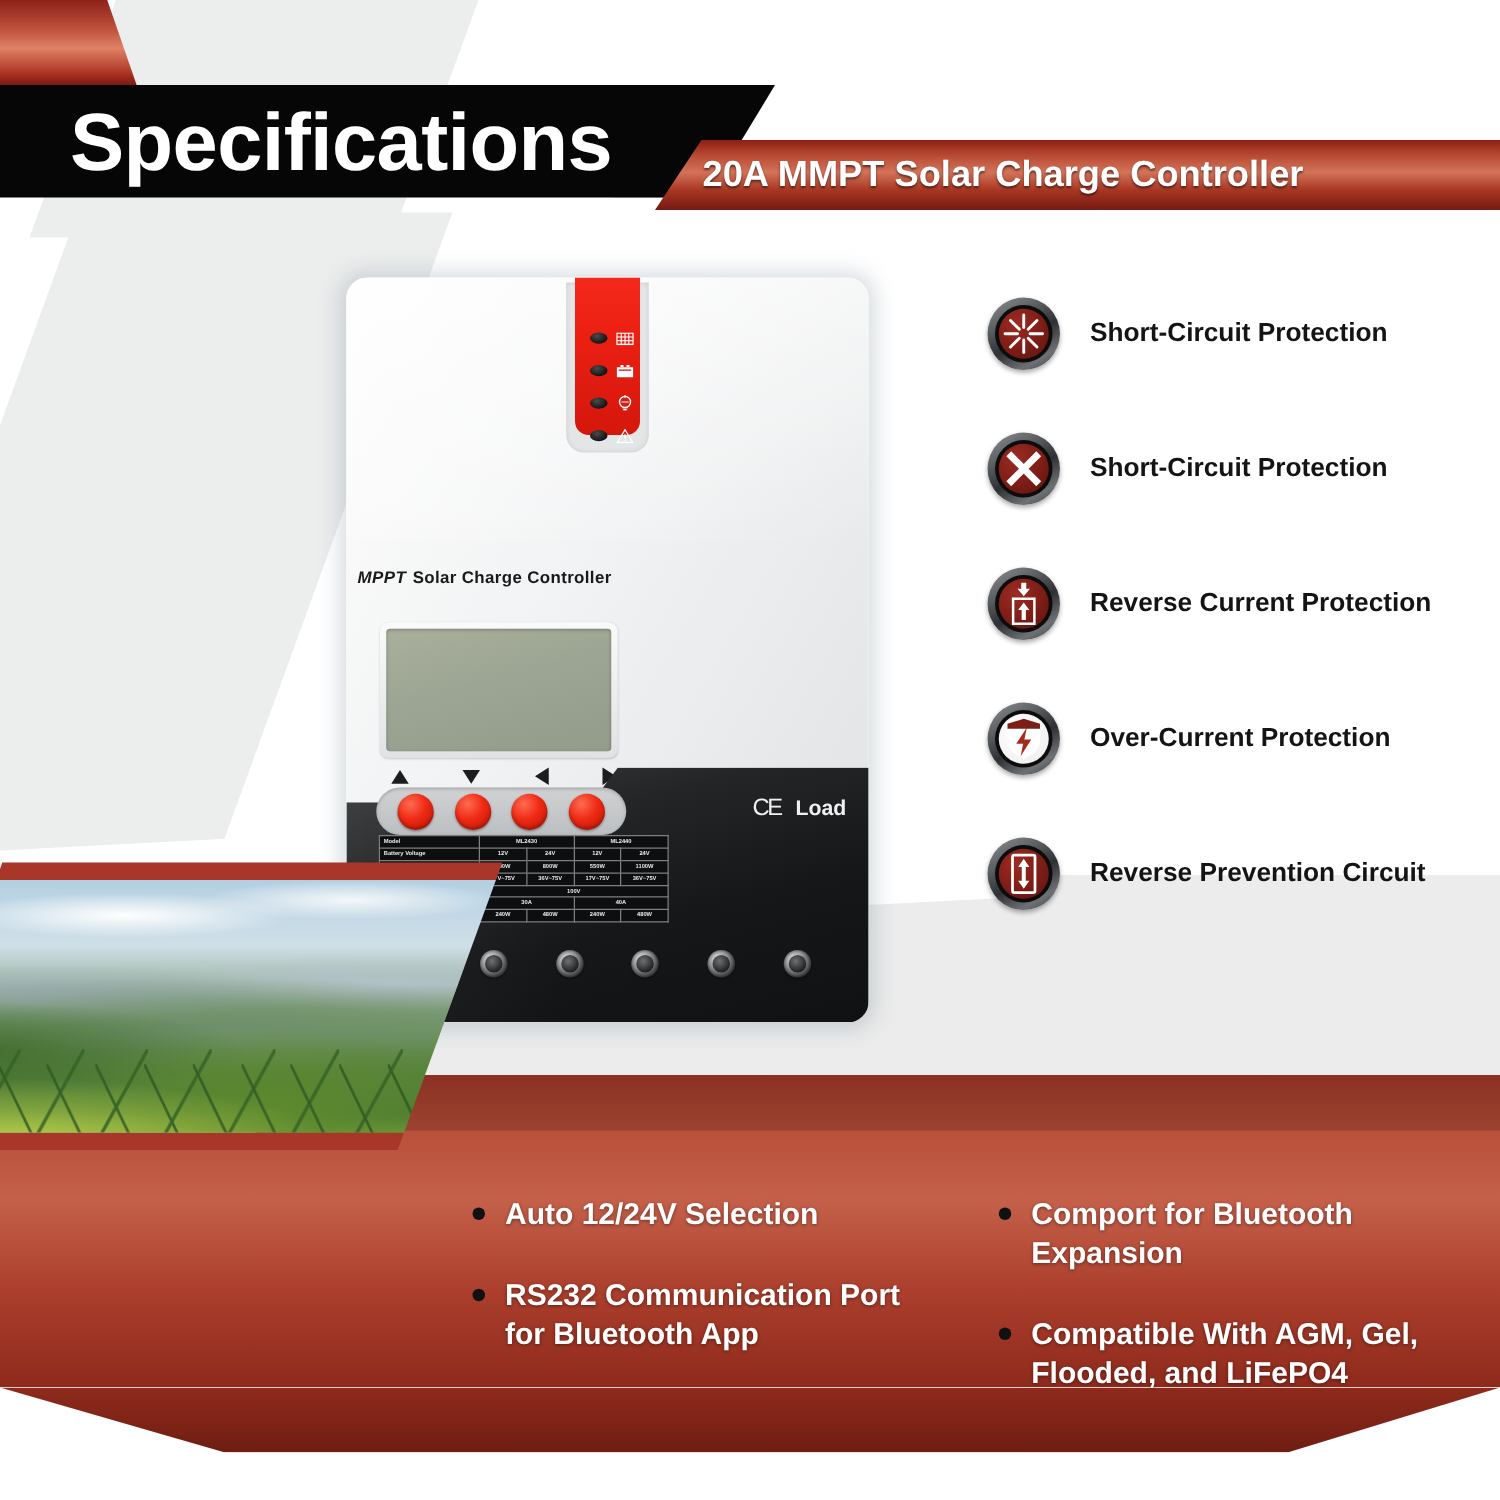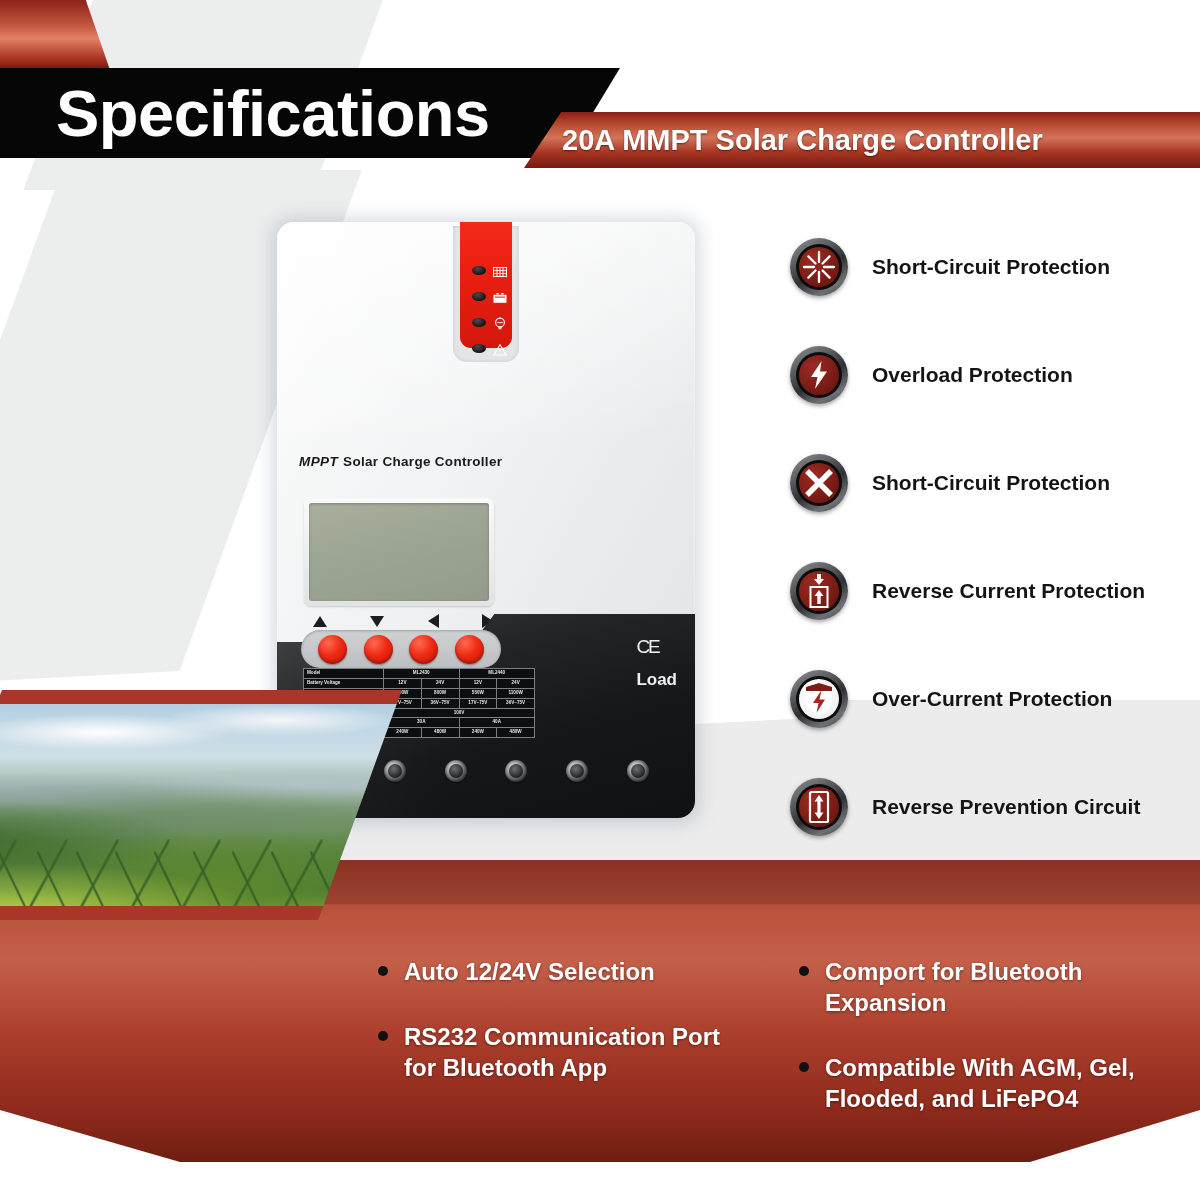--- a/index.html
+++ b/index.html
@@ -138,21 +138,21 @@
     position:absolute;left:12px;width:40px;height:17px;
     display:flex;align-items:center;gap:7px;
   }
   .led-dot{
     width:14px;height:9px;border-radius:50%;
     background:radial-gradient(ellipse at 40% 30%,#4a4a4a,#141414 70%);
   }
   .led-gl{width:14px;height:13px;position:relative;}
 
   .brand{
-    position:absolute;left:22px;top:232px;
+    position:absolute;left:9px;top:232px;
     font-size:13.5px;color:#1a1a1a;white-space:nowrap;
   }
   .brand b{font-style:italic;font-weight:bold;letter-spacing:.4px;}
   .brand span{font-weight:bold;letter-spacing:.3px;margin-left:5px;}
 
   .lcd-bezel{
     position:absolute;left:27px;top:276px;width:190px;height:108px;
     border-radius:7px;
     background:linear-gradient(180deg,#fafafa,#e0e2e3);
     box-shadow:0 1px 2px rgba(0,0,0,.18);
@@ -193,22 +193,22 @@
     background:linear-gradient(165deg,#3a3c3e 0%,#232527 28%,#161718 60%,#101112 100%);
     clip-path:polygon(0 28px, 47% 28px, 52% 0, 100% 0, 100% 100%, 0 100%);
   }
   .black-face-2{
     position:absolute;left:0;top:392px;width:418px;height:204px;
     clip-path:polygon(0 28px, 47% 28px, 52% 0, 100% 0, 100% 100%, 0 100%);
     background:linear-gradient(100deg,rgba(255,255,255,.05),rgba(255,255,255,0) 45%);
   }
   .ce-rohs{
     position:absolute;right:18px;top:414px;
-    display:flex;gap:12px;
-    color:#f0f0f0;font-size:17px;font-weight:bold;flex-direction:column;
+    display:flex;align-items:center;gap:12px;
+    color:#f0f0f0;font-size:17px;font-weight:bold;
   }
   .ce-mark{font-size:19px;letter-spacing:-2px;font-weight:normal;}
 
   
   .spec-table{
     position:absolute;left:26px;top:446px;width:232px;
     border:1px solid #8b8d8f;
     border-collapse:collapse;
     background:#0d0e0f;
     font-size:4.6px;
@@ -492,32 +492,20 @@
             </div>
           </div>
         </div>
         <div class="feat-label">Short-Circuit Protection</div>
       </div>
       <div class="feat">
         <div class="feat-icon">
           <div class="feat-icon-inner">
             <div class="feat-disc">
               <svg width="34" height="34" viewBox="0 0 34 34">
-                <polygon points="19.5,3 9,19 15.5,19 13,31 25,13.5 18,13.5" fill="#ffffff"></polygon>
-              </svg>
-            </div>
-          </div>
-        </div>
-        <div class="feat-label">Overload Protection</div>
-      </div>
-      <div class="feat">
-        <div class="feat-icon">
-          <div class="feat-icon-inner">
-            <div class="feat-disc">
-              <svg width="34" height="34" viewBox="0 0 34 34">
                 <line x1="5" y1="5" x2="29" y2="29" stroke="#ffffff" stroke-width="5.5" stroke-linecap="butt"></line>
                 <line x1="29" y1="5" x2="5" y2="29" stroke="#ffffff" stroke-width="5.5" stroke-linecap="butt"></line>
               </svg>
             </div>
           </div>
         </div>
         <div class="feat-label">Short-Circuit Protection</div>
       </div>
       <div class="feat">
         <div class="feat-icon">

